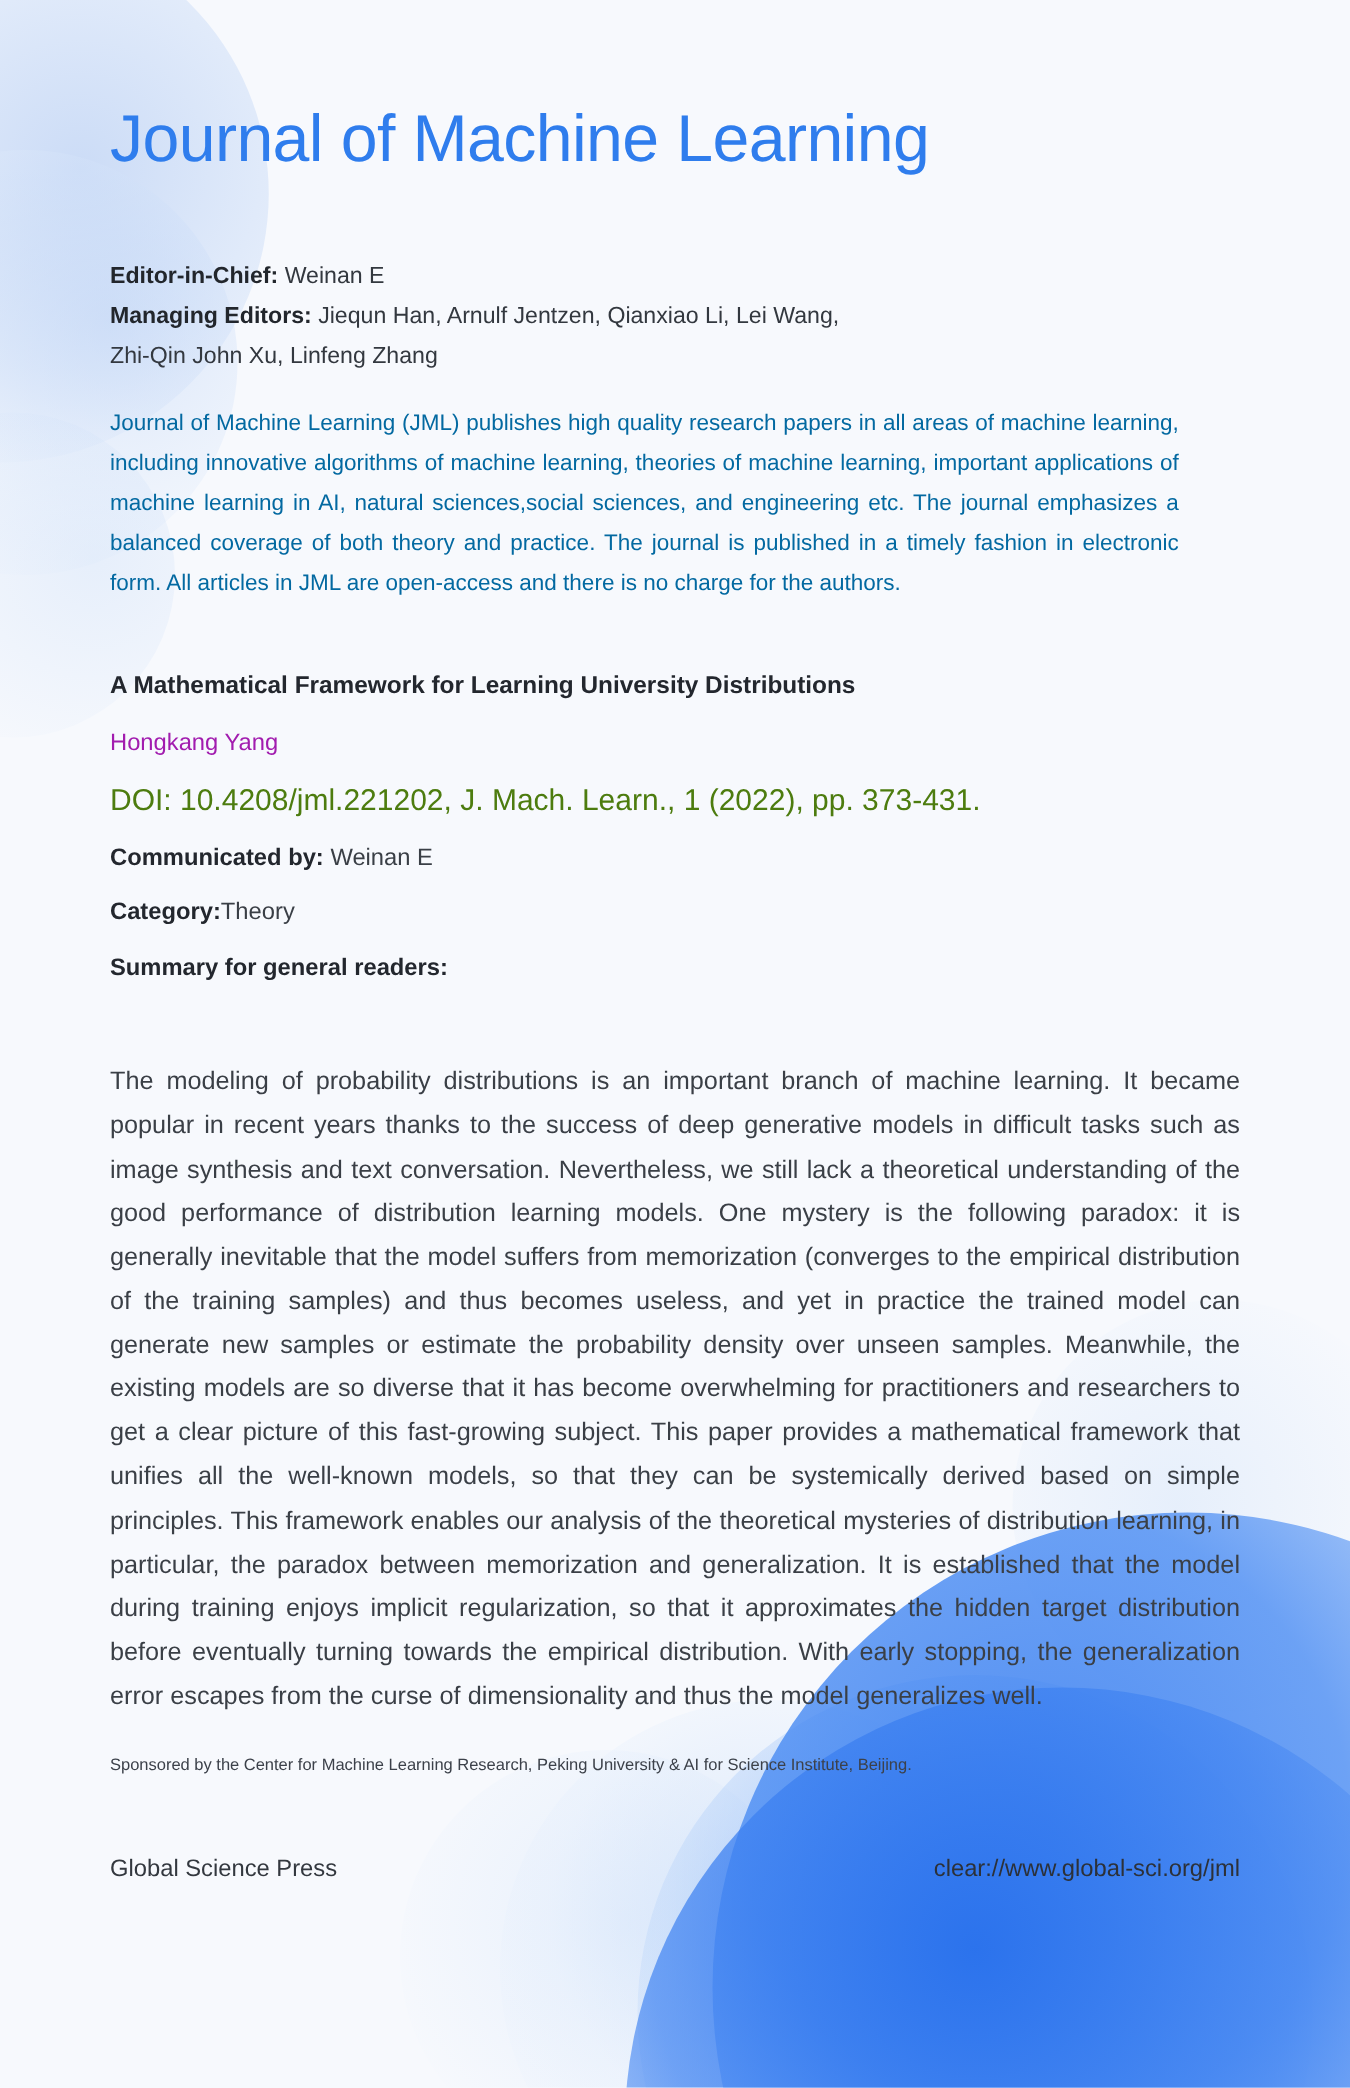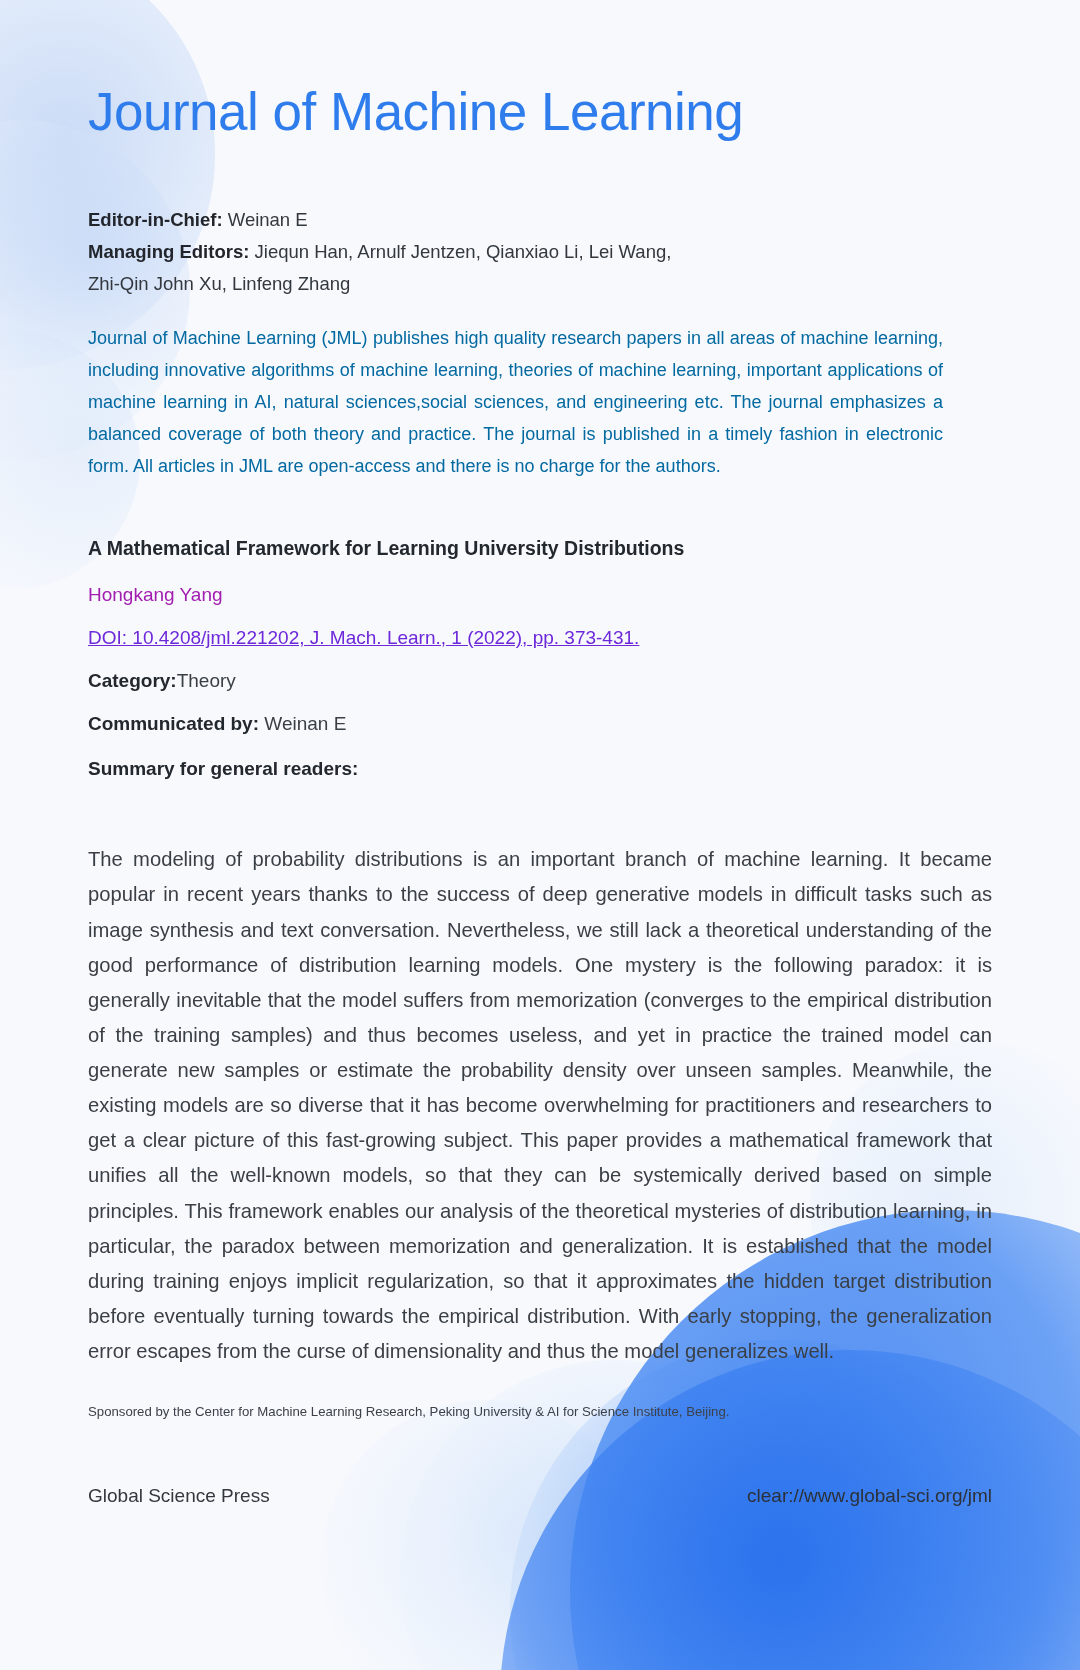--- a/index.html
+++ b/index.html
@@ -174,23 +174,22 @@
   }
 
   .article-author {
     margin-top: 22px;
     font-size: 19px;
     color: #a21caf;
   }
 
   .article-doi {
     margin-top: 21px;
-    font-size: 19px;
-    color: #6d28d9;
-    text-decoration: underline;
+    font-size: 24px;
+    color: #4d7c0f;
   }
 
   .meta-line {
     margin-top: 21px;
     font-size: 19px;
     color: #3a3f46;
   }
   .meta-line .lbl { font-weight: bold; color: #23272e; }
 
   .summary-heading {
@@ -264,27 +263,27 @@
   <p class="journal-desc">Journal of Machine Learning (JML) publishes high quality research papers in all areas of machine learning, including innovative algorithms of machine learning, theories of machine learning, important applications of machine learning in AI, natural sciences,social sciences, and engineering etc. The journal emphasizes a balanced coverage of both theory and practice. The journal is published in a timely fashion in electronic form. All articles in JML are open-access and there is no charge for the authors.</p>
 
   <div class="article">
 
     <div class="article-title">A Mathematical Framework for Learning University Distributions</div>
 
     <div class="article-author">Hongkang Yang</div>
 
     <div class="article-doi">DOI: 10.4208/jml.221202, J. Mach. Learn., 1 (2022), pp. 373-431.</div>
 
-    <div class="meta-line"><span class="lbl">Category:</span><span>Theory</span></div>
-
     <div class="meta-line">
       <span class="lbl">Communicated by:</span>
       <span>Weinan E</span>
     </div>
 
+    <div class="meta-line"><span class="lbl">Category:</span><span>Theory</span></div>
+
     <div class="summary-heading">Summary for general readers:</div>
 
     <p class="summary-body">The modeling of probability distributions is an important branch of machine learning. It became popular in recent years thanks to the success of deep generative models in difficult tasks such as image synthesis and text conversation. Nevertheless, we still lack a theoretical understanding of the good performance of distribution learning models. One mystery is the following paradox: it is generally inevitable that the model suffers from memorization (converges to the empirical distribution of the training samples) and thus becomes useless, and yet in practice the trained model can generate new samples or estimate the probability density over unseen samples. Meanwhile, the existing models are so diverse that it has become overwhelming for practitioners and researchers to get a clear picture of this fast-growing subject. This paper provides a mathematical framework that unifies all the well-known models, so that they can be systemically derived based on simple principles. This framework enables our analysis of the theoretical mysteries of distribution learning, in particular, the paradox between memorization and generalization. It is established that the model during training enjoys implicit regularization, so that it approximates the hidden target distribution before eventually turning towards the empirical distribution. With early stopping, the generalization error escapes from the curse of dimensionality and thus the model generalizes well.</p>
   </div>
 
   <div class="sponsor">Sponsored by the Center for Machine Learning Research, Peking University &amp; AI for Science Institute, Beijing.</div>
 
   <div class="footer">
     <span>Global Science Press</span>
     <span class="url">clear://www.global-sci.org/jml</span>

